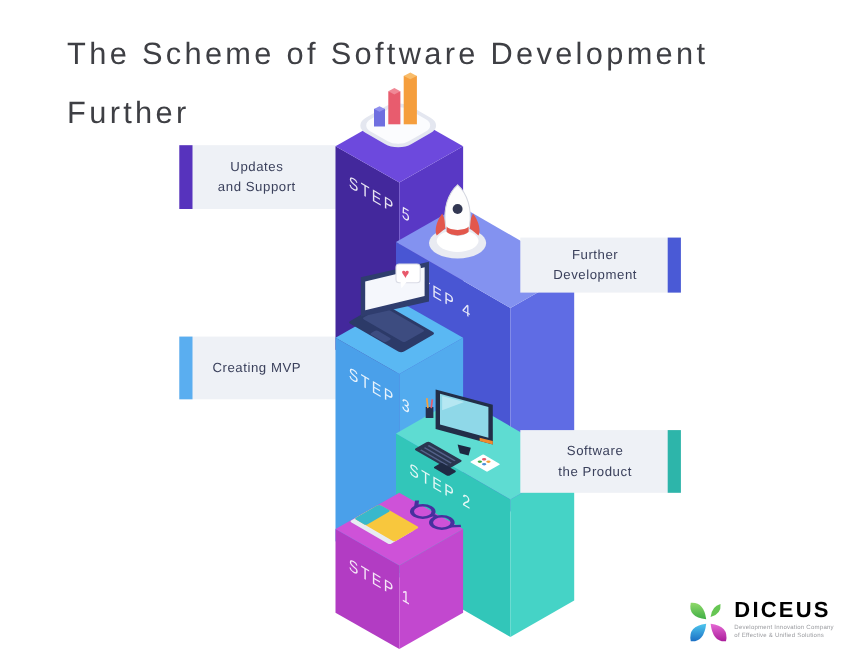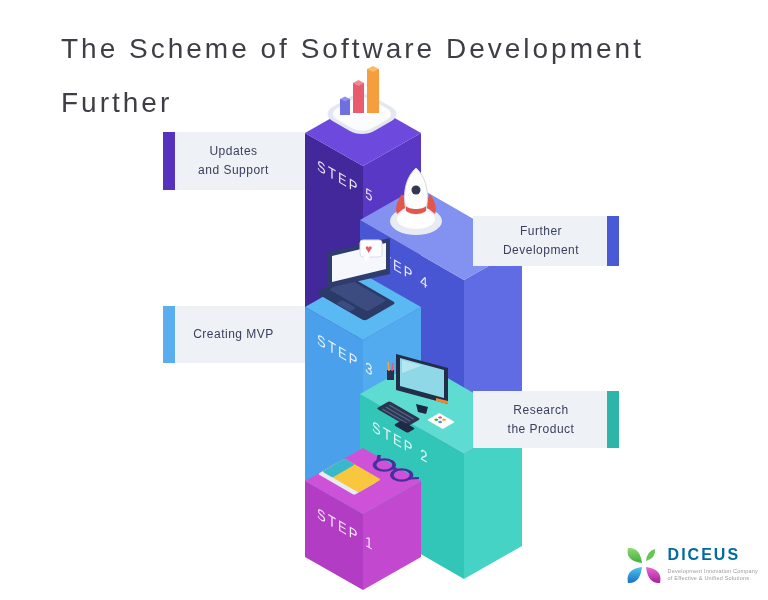--- a/index.html
+++ b/index.html
@@ -16,21 +16,21 @@
   .card.right .accent{right:0;}
   .card .lines{font-size:12px;letter-spacing:.5px;line-height:19px;color:#3b415c;
         text-align:center;}
   .card.left .lines{padding-left:12px;padding-right:28px;}
   .card.right .lines{padding-right:12px;padding-left:2px;}
   #iso{position:absolute;left:0;top:0;z-index:2;}
   svg text.steplabel{fill:#ffffff;opacity:.88;font-size:15px;letter-spacing:2.5px;
         font-weight:500;font-family:"Liberation Sans",sans-serif;}
   .logo{position:absolute;right:10px;bottom:12px;display:flex;align-items:flex-start;z-index:4;}
   .logo .ltext{margin-left:4px;}
-  .logo .lname{font-size:16px;font-weight:bold;color:#0369a1;letter-spacing:2px;line-height:26px;}
+  .logo .lname{font-size:20px;font-weight:bold;color:#000000;letter-spacing:2px;line-height:26px;}
   .logo .tagline{font-size:5.5px;color:#9b9ca0;line-height:7px;letter-spacing:.2px;}
 </style>
 </head>
 <body>
 
 <div id="stage">
 
   <div class="title">
     <div>The Scheme of Software Development</div>
     <div>Further</div>
@@ -167,21 +167,21 @@
     <div class="accent" style="background: rgb(74, 90, 214);"></div>
     <div class="lines">
       <div>Further</div>
       <div>Development</div>
     </div>
   </div>
 
   <div class="card right" style="left:473px;top:391px;width:146px;height:57px;">
     <div class="accent" style="background: rgb(45, 181, 170);"></div>
     <div class="lines">
-      <div>Research</div>
+      <div>Software</div>
       <div>the Product</div>
     </div>
   </div>
 
   <div class="logo">
     <svg width="40" height="46" viewBox="0 0 40 46">
       <defs>
         <linearGradient id="gGreen" x1="0" y1="0" x2="0" y2="1">
           <stop offset="0" stop-color="#8fd96a"></stop>
             <stop offset="1" stop-color="#3fae44"></stop>

